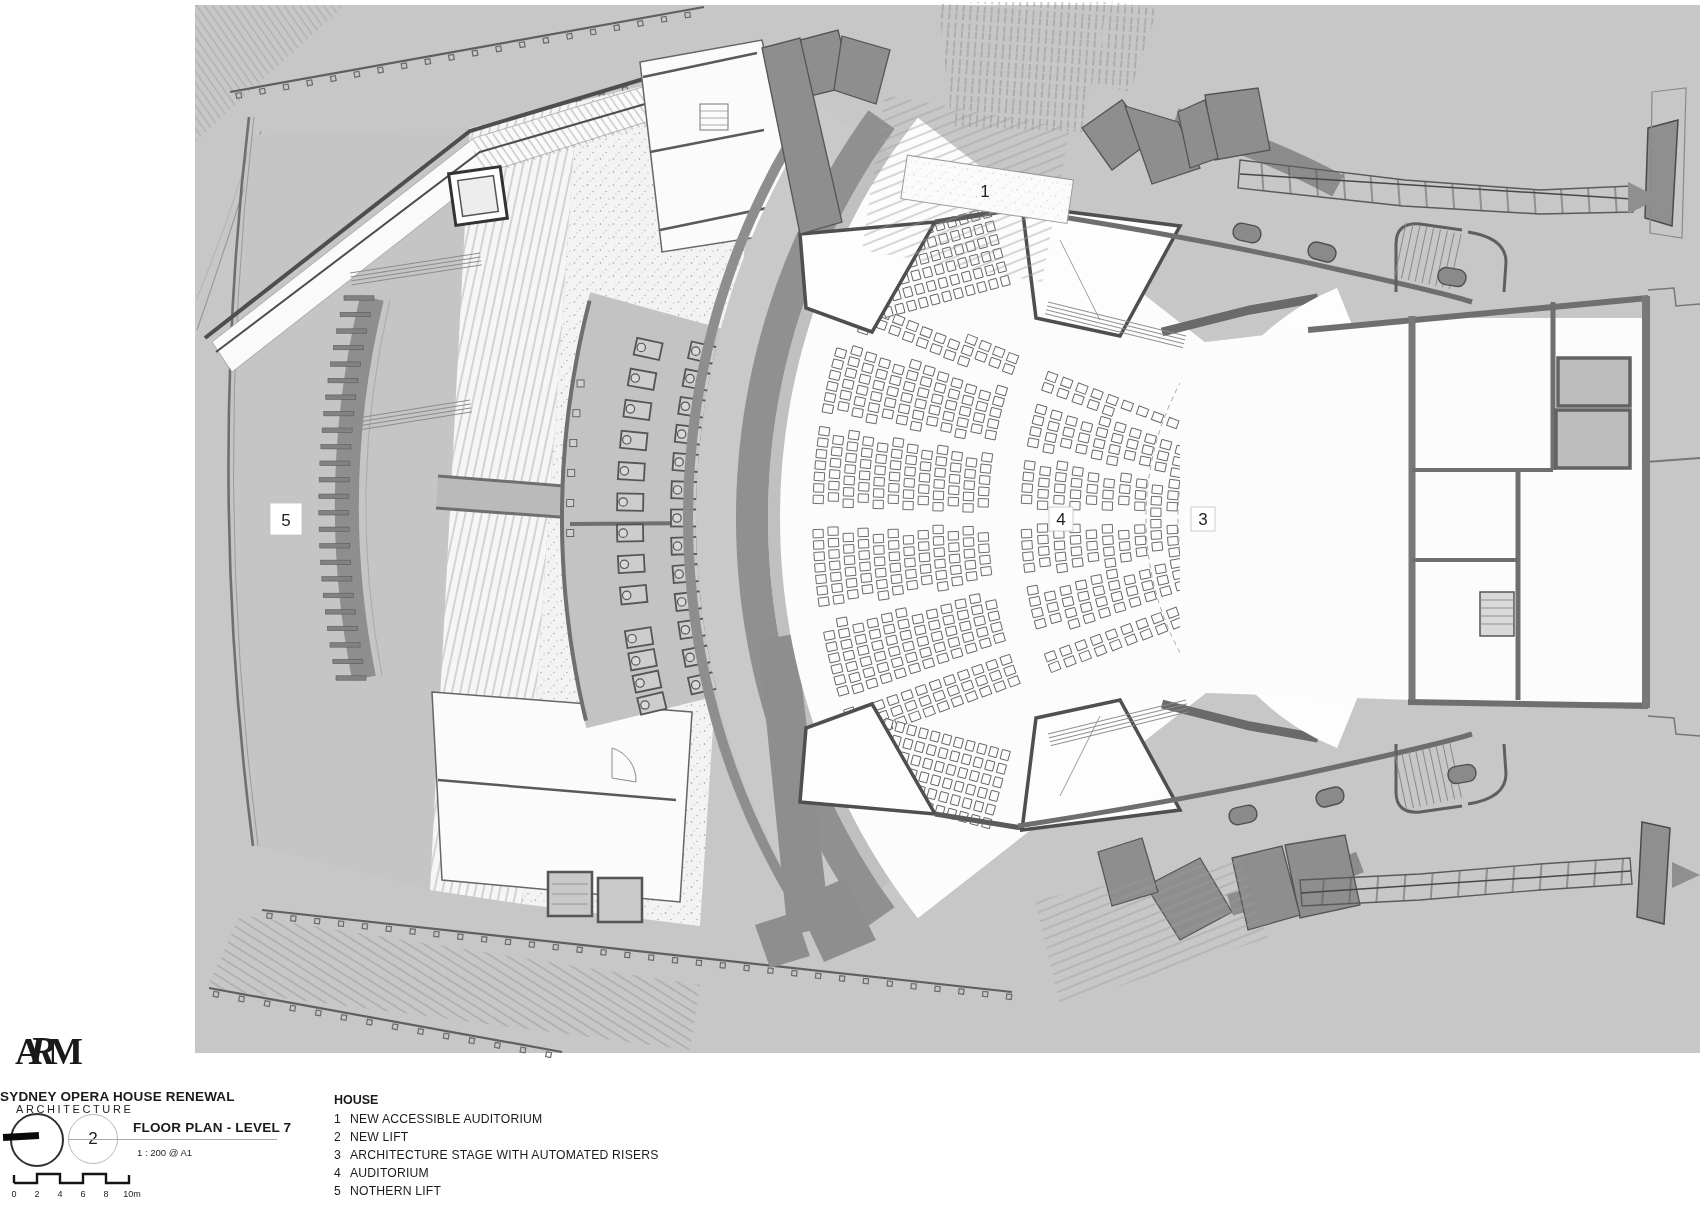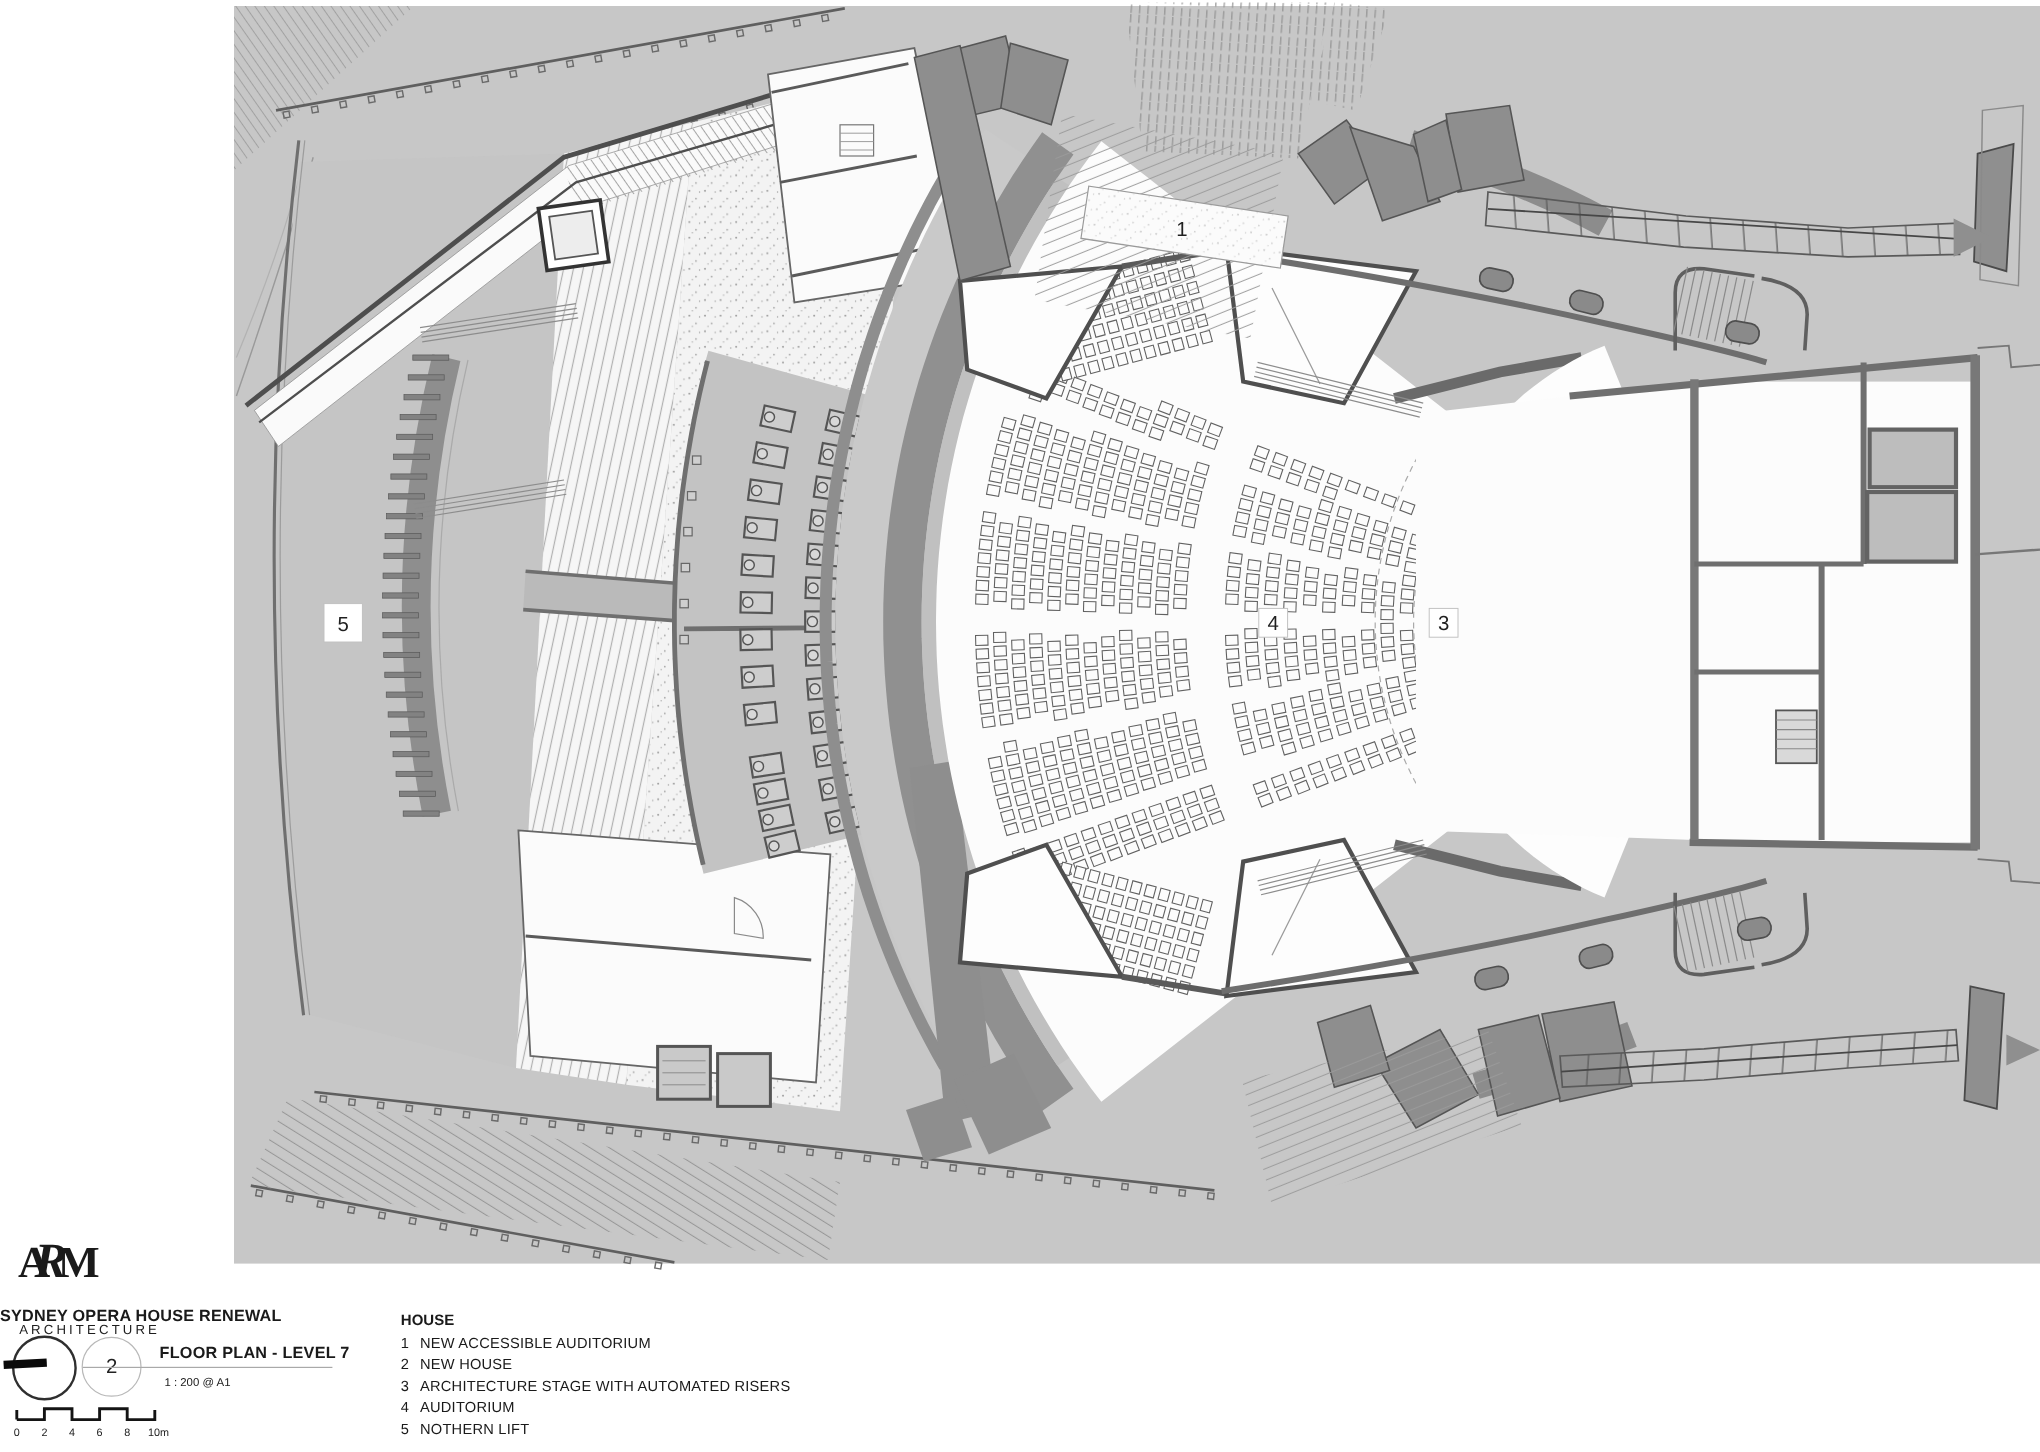--- a/index.html
+++ b/index.html
@@ -1173,21 +1173,21 @@
 </svg>
 
 <div class="overlay" id="legend">
   <div class="lg-head">HOUSE</div>
   <div class="lg-row">
     <span class="lg-num">1</span>
     <span class="lg-label">NEW ACCESSIBLE AUDITORIUM</span>
   </div>
   <div class="lg-row">
     <span class="lg-num">2</span>
-    <span class="lg-label">NEW HOUSE</span>
+    <span class="lg-label">NEW LIFT</span>
   </div>
   <div class="lg-row">
     <span class="lg-num">3</span>
     <span class="lg-label">ARCHITECTURE STAGE WITH AUTOMATED RISERS</span>
   </div>
   <div class="lg-row">
     <span class="lg-num">4</span>
     <span class="lg-label">AUDITORIUM</span>
   </div>
   <div class="lg-row">

